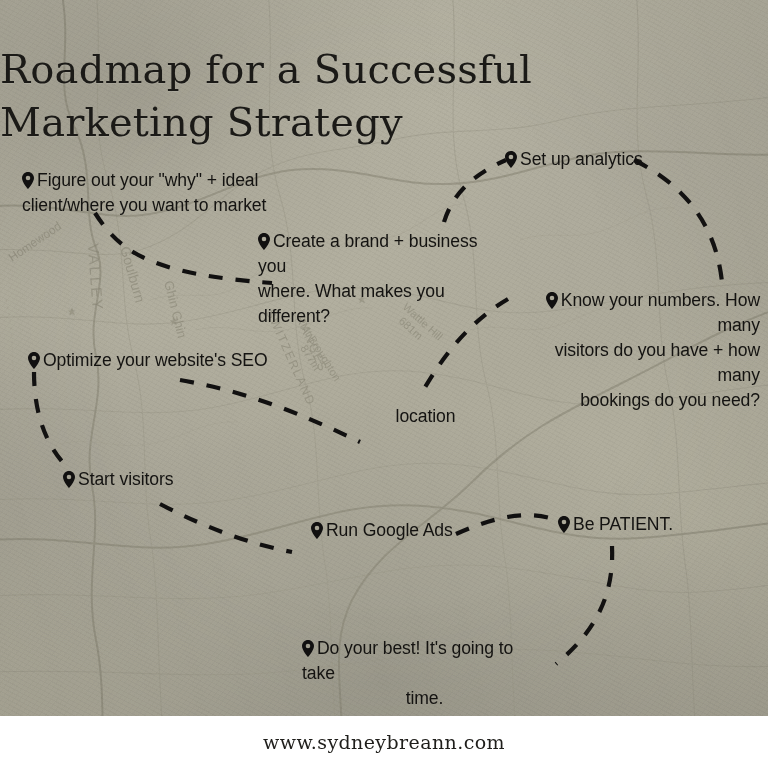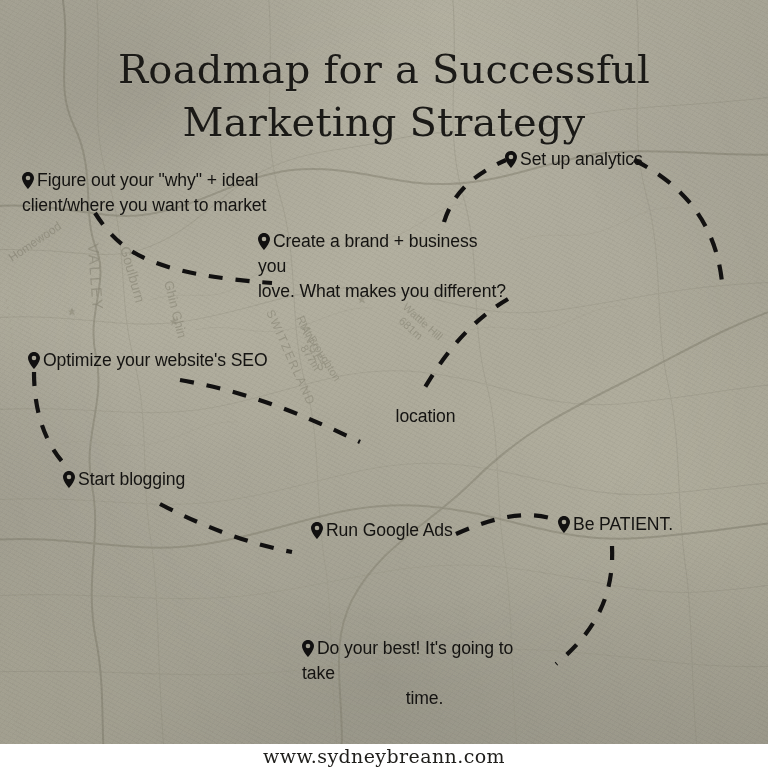--- a/index.html
+++ b/index.html
@@ -26,21 +26,21 @@
   }
   #vignette{position:absolute;inset:0;pointer-events:none;
     background:radial-gradient(ellipse 82% 78% at 50% 46%, rgba(0,0,0,0) 42%, rgba(60,58,50,.17) 100%);}
 
   
   #links{position:absolute;left:0;top:0;width:768px;height:768px;}
   #links path{fill:none;stroke:#111010;stroke-width:4.2;stroke-linecap:butt;}
 
   
   .title{
-    position:absolute;left:0;right:0;top:16px;text-align:center;
+    position:absolute;left:0;right:0;top:16px;
     font-family:"DejaVu Serif", serif;
     font-size:40px;line-height:1.34;color:#1b1a17;
     letter-spacing:.2px;font-weight:400;
     text-shadow:0 1px 0 rgba(255,255,255,.10);
   }
   .title .l2{display:block;}
 
   
   .step{position:absolute;color:#141311;font-size:17.6px;line-height:1.42;
         font-family:"Liberation Sans", sans-serif;letter-spacing:-.1px;}
@@ -61,21 +61,21 @@
   #s6{left:303px; top:404px; width:245px; text-align:center;}
   #s6 .line1{text-align:left;display:block;}
   #s7{left:63px;  top:467px; width:190px;}
   #s8{left:311px; top:518px; width:200px;}
   #s9{left:558px; top:512px; width:175px;}
   #s10{left:302px;top:636px; width:245px; text-align:center;}
   #s10 .line1{text-align:left;display:block;}
   #s1 .line1,#s2 .line1,#s4 .line1,#s5 .line1{display:block;}
 
   
-  #footer{position:absolute;left:0;right:0;bottom:0;height:24px;background:#ffffff;
+  #footer{position:absolute;left:0;right:0;bottom:0;height:52px;background:#ffffff;
           display:flex;align-items:center;justify-content:center;}
   #footer .url{font-family:"DejaVu Serif", serif;font-size:19px;color:#1f1e1b;letter-spacing:.4px;}
 
   
   .mlbl{fill:#8f8c7c;font-family:"Liberation Sans",sans-serif;opacity:.72;}
 </style>
 </head>
 <body>
 
 <div id="stage">
@@ -155,44 +155,51 @@
     <span class="line1"><span class="pin"><svg width="12" height="17" viewBox="0 0 12 17">
             <path d="M6 0C2.7 0 0 2.7 0 6c0 4.4 6 11 6 11s6-6.6 6-11c0-3.3-2.7-6-6-6zm0 8.3A2.3 2.3 0 1 1 6 3.7a2.3 2.3 0 0 1 0 4.6z" fill="#111010"></path>
           </svg></span><span class="txt">Figure out your "why" + ideal</span></span>
     <span class="line2">client/where you want to market</span>
   </div>
 
   <div class="step al-left" id="s2">
     <span class="line1"><span class="pin"><svg width="12" height="17" viewBox="0 0 12 17">
             <path d="M6 0C2.7 0 0 2.7 0 6c0 4.4 6 11 6 11s6-6.6 6-11c0-3.3-2.7-6-6-6zm0 8.3A2.3 2.3 0 1 1 6 3.7a2.3 2.3 0 0 1 0 4.6z" fill="#111010"></path>
           </svg></span><span class="txt">Create a brand + business you</span></span>
-    <span class="line2">love. What makes you different?</span>
+    <span class="line2">where. What makes you different?</span>
   </div>
 
   <div class="step al-left" id="s3">
     <span class="pin"><svg width="12" height="17" viewBox="0 0 12 17">
           <path d="M6 0C2.7 0 0 2.7 0 6c0 4.4 6 11 6 11s6-6.6 6-11c0-3.3-2.7-6-6-6zm0 8.3A2.3 2.3 0 1 1 6 3.7a2.3 2.3 0 0 1 0 4.6z" fill="#111010"></path>
         </svg></span><span class="txt">Set up analytics</span>
   </div>
 
+  <div class="step al-right" id="s4">
+    <span class="line1"><span class="pin"><svg width="12" height="17" viewBox="0 0 12 17">
+            <path d="M6 0C2.7 0 0 2.7 0 6c0 4.4 6 11 6 11s6-6.6 6-11c0-3.3-2.7-6-6-6zm0 8.3A2.3 2.3 0 1 1 6 3.7a2.3 2.3 0 0 1 0 4.6z" fill="#111010"></path>
+          </svg></span><span class="txt">Know your numbers. How many</span></span>
+    <span class="line2">visitors do you have + how many</span>
+    <span class="line3" style="display:block">bookings do you need?</span>
+  </div>
 
   <div class="step al-left" id="s5">
     <span class="pin"><svg width="12" height="17" viewBox="0 0 12 17">
           <path d="M6 0C2.7 0 0 2.7 0 6c0 4.4 6 11 6 11s6-6.6 6-11c0-3.3-2.7-6-6-6zm0 8.3A2.3 2.3 0 1 1 6 3.7a2.3 2.3 0 0 1 0 4.6z" fill="#111010"></path>
         </svg></span><span class="txt">Optimize your website's SEO</span>
   </div>
 
   <div class="step" id="s6">
     <span class="line2">location</span>
   </div>
 
   <div class="step al-left" id="s7">
     <span class="pin"><svg width="12" height="17" viewBox="0 0 12 17">
           <path d="M6 0C2.7 0 0 2.7 0 6c0 4.4 6 11 6 11s6-6.6 6-11c0-3.3-2.7-6-6-6zm0 8.3A2.3 2.3 0 1 1 6 3.7a2.3 2.3 0 0 1 0 4.6z" fill="#111010"></path>
-        </svg></span><span class="txt">Start blogging</span>
+        </svg></span><span class="txt">Start visitors</span>
   </div>
 
   <div class="step al-left" id="s8">
     <span class="pin"><svg width="12" height="17" viewBox="0 0 12 17">
           <path d="M6 0C2.7 0 0 2.7 0 6c0 4.4 6 11 6 11s6-6.6 6-11c0-3.3-2.7-6-6-6zm0 8.3A2.3 2.3 0 1 1 6 3.7a2.3 2.3 0 0 1 0 4.6z" fill="#111010"></path>
         </svg></span><span class="txt">Run Google Ads</span>
   </div>
 
   <div class="step al-left" id="s9">
     <span class="pin"><svg width="12" height="17" viewBox="0 0 12 17">

